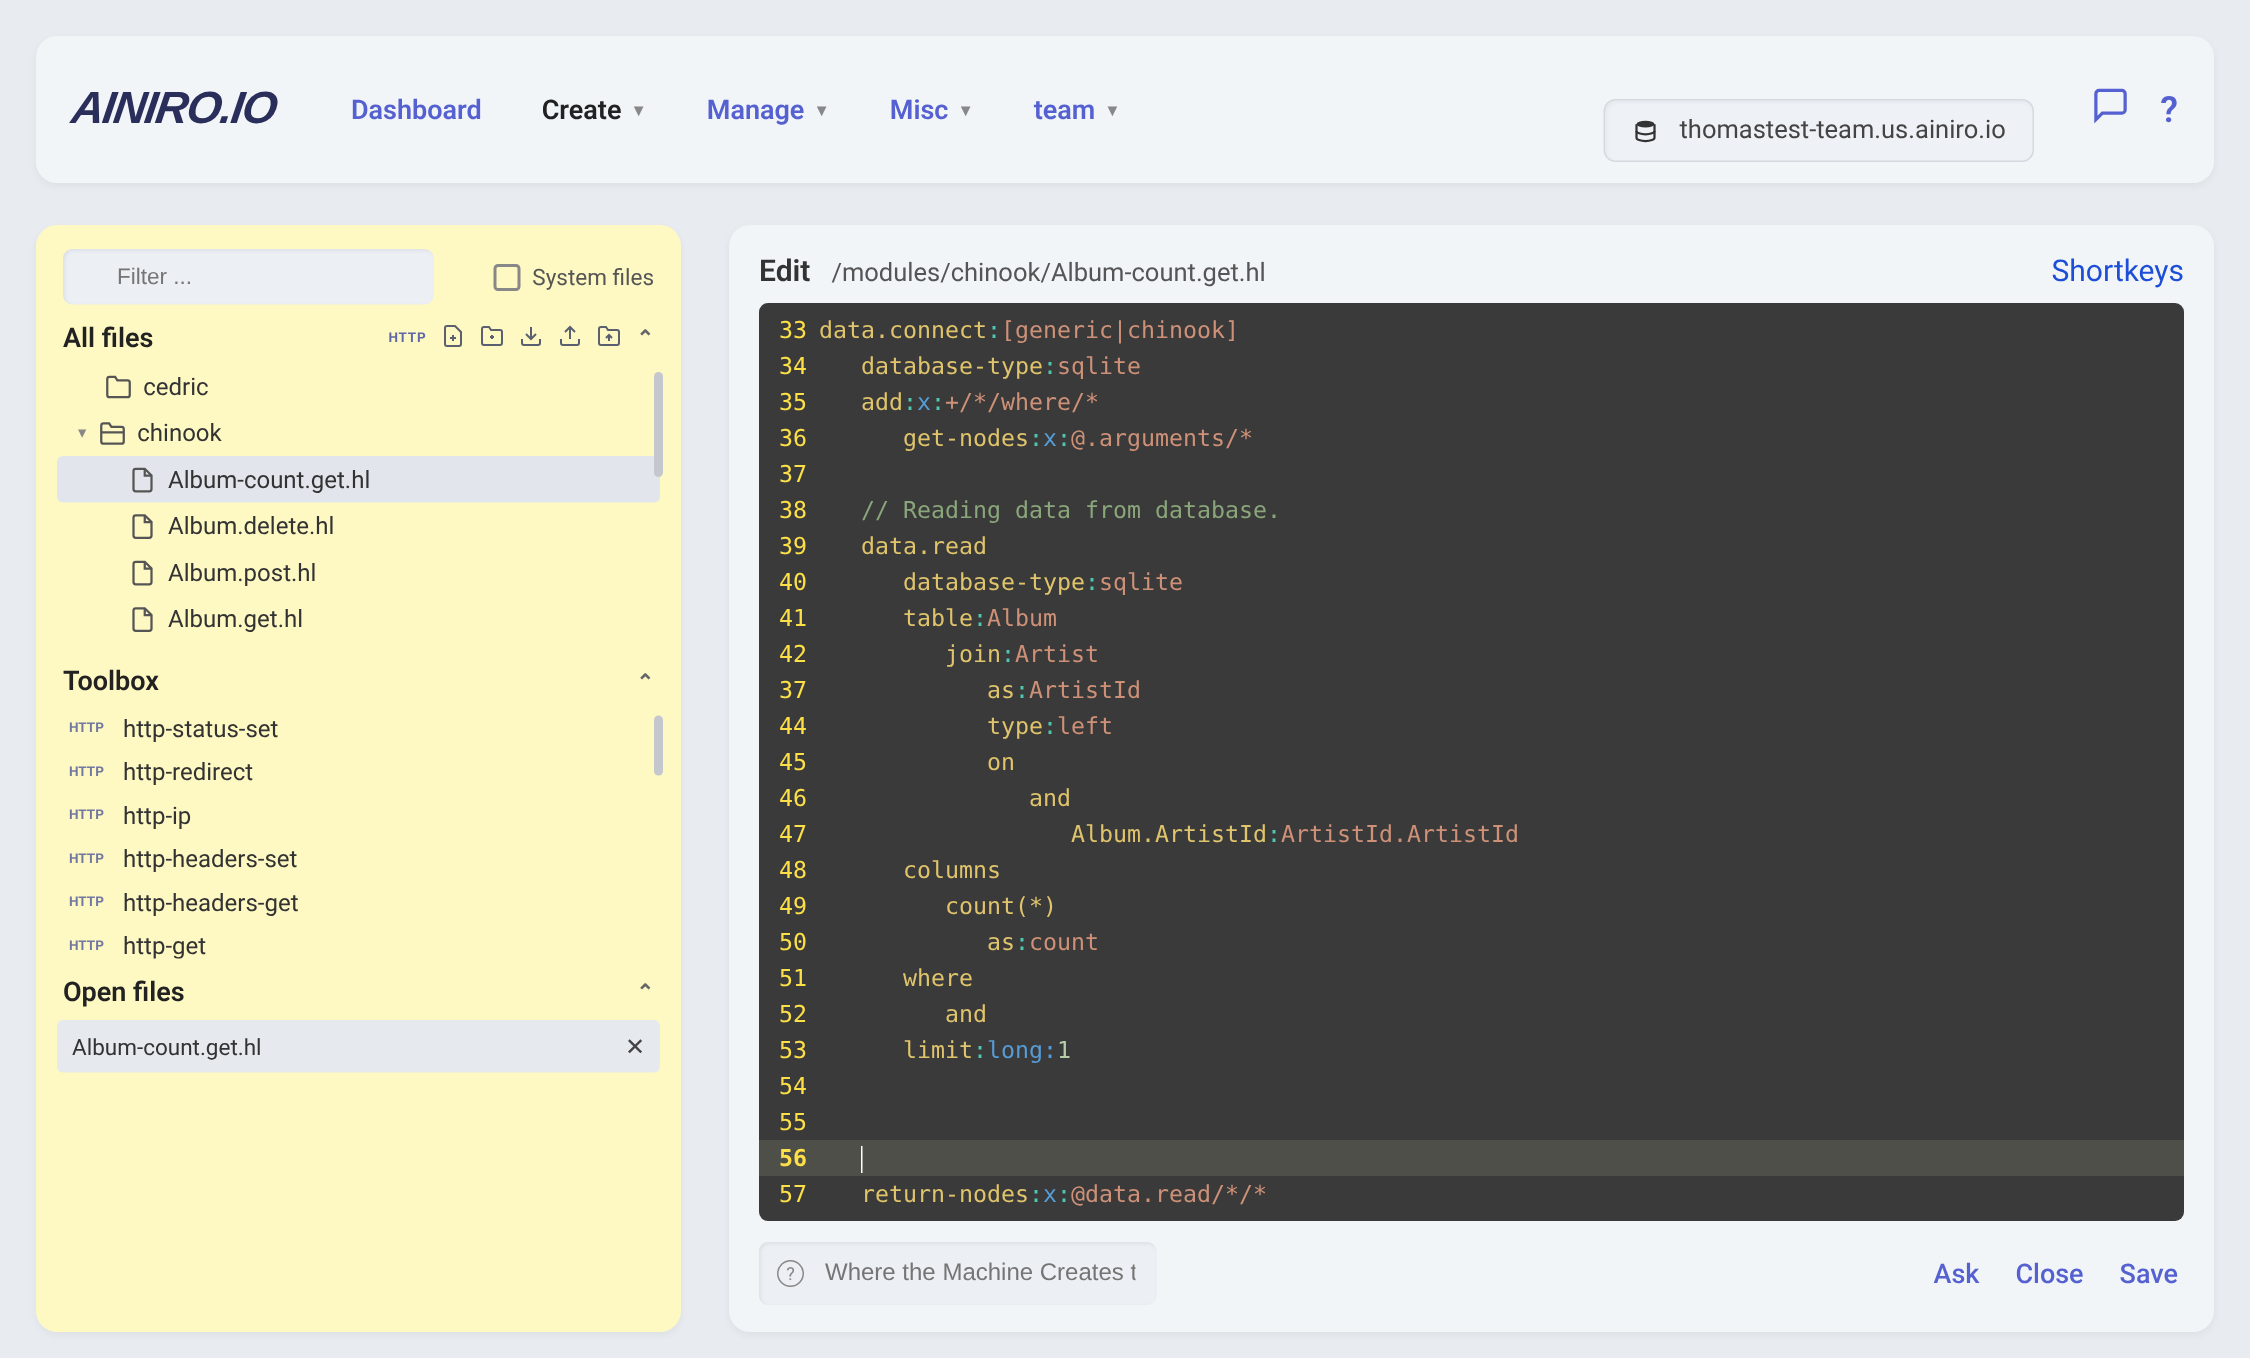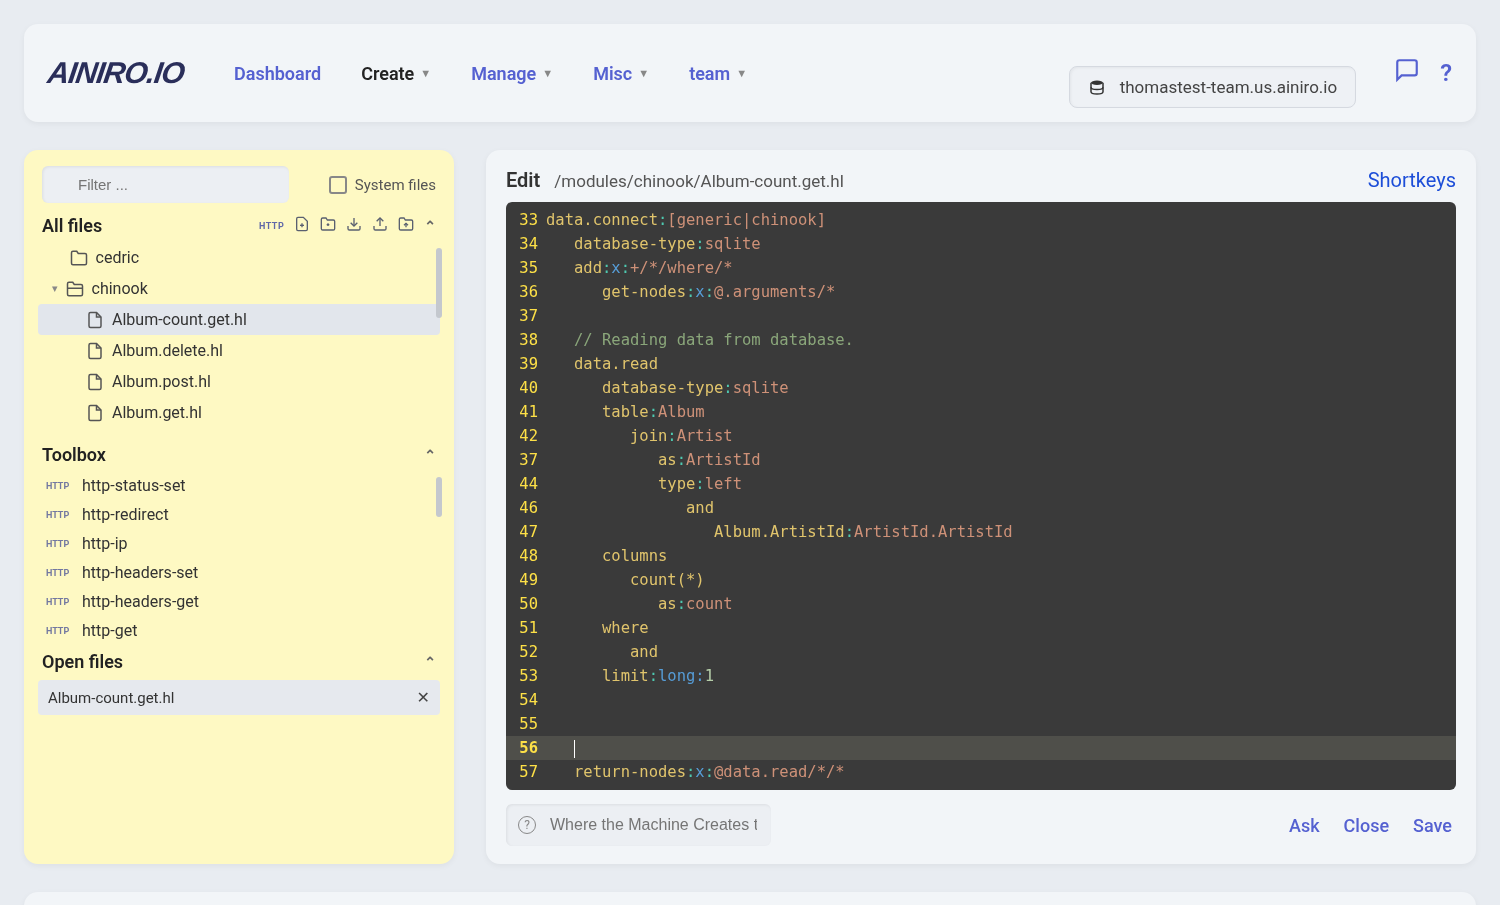--- a/index.html
+++ b/index.html
@@ -431,20 +431,24 @@
         </div>
         <div class="code-line">
           <div class="gutter">37</div>
           <div class="codetxt"><span>            </span><span class="k-yellow">as</span><span class="k-teal">:</span><span class="k-str">ArtistId</span></div>
         </div>
         <div class="code-line">
           <div class="gutter">44</div>
           <div class="codetxt"><span>            </span><span class="k-yellow">type</span><span class="k-teal">:</span><span class="k-str">left</span></div>
         </div>
         <div class="code-line">
+          <div class="gutter">45</div>
+          <div class="codetxt"><span>            </span><span class="k-yellow">on</span></div>
+        </div>
+        <div class="code-line">
           <div class="gutter">46</div>
           <div class="codetxt"><span>               </span><span class="k-yellow">and</span></div>
         </div>
         <div class="code-line">
           <div class="gutter">47</div>
           <div class="codetxt"><span>                  </span><span class="k-yellow">Album.ArtistId</span><span class="k-teal">:</span><span class="k-str">ArtistId.ArtistId</span></div>
         </div>
         <div class="code-line">
           <div class="gutter">48</div>
           <div class="codetxt"><span>      </span><span class="k-yellow">columns</span></div>

